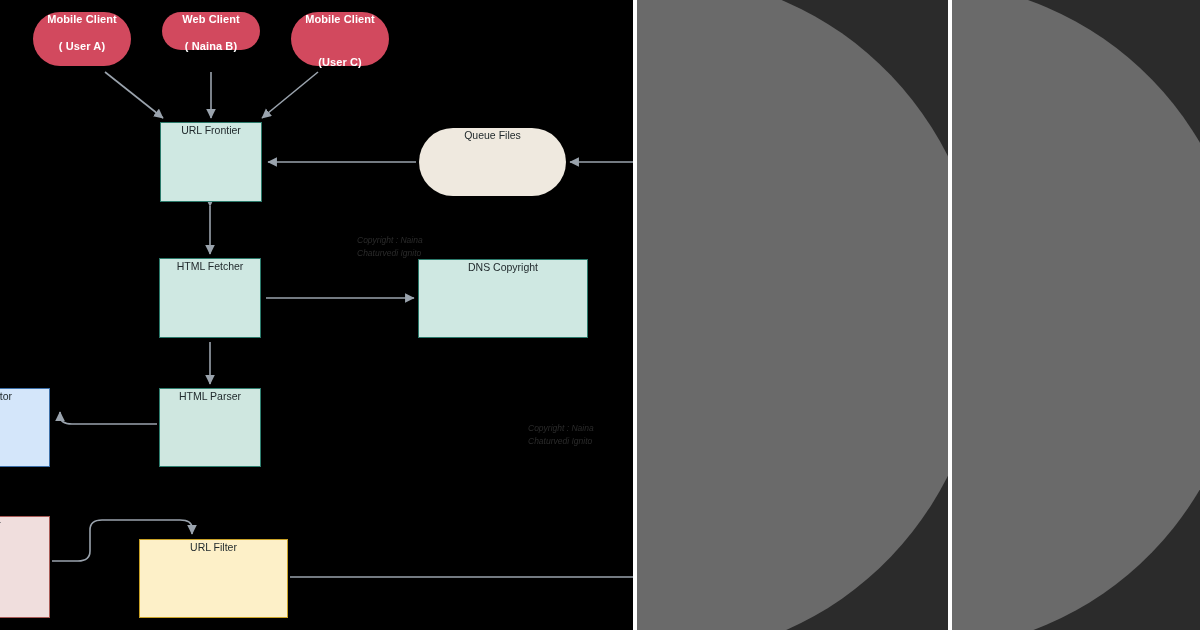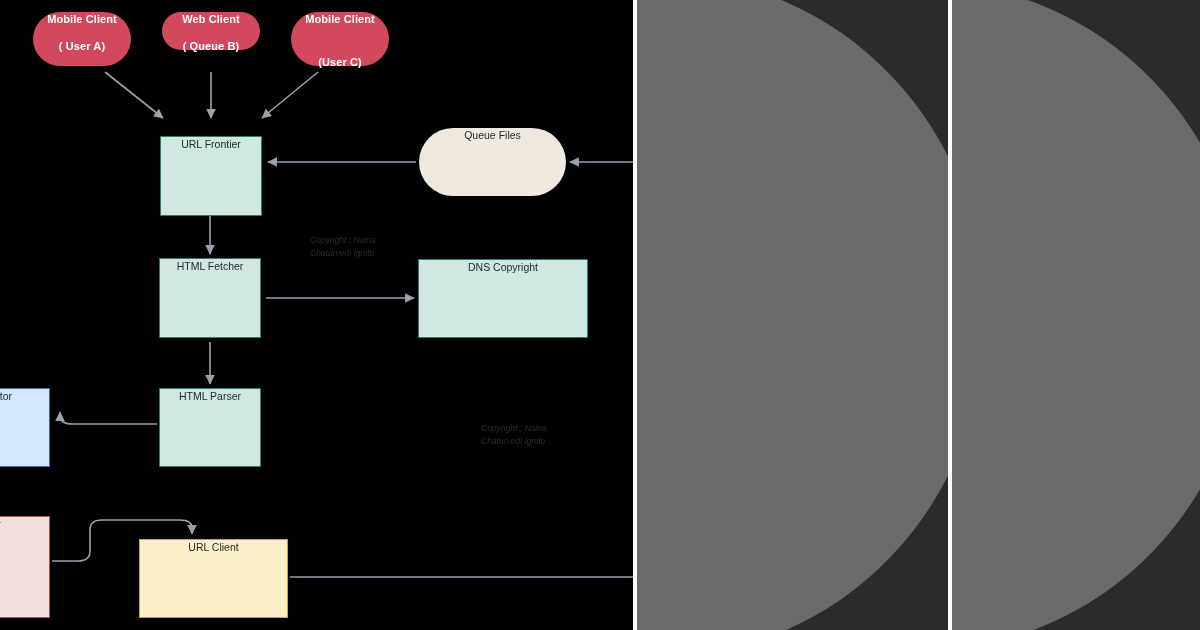--- a/index.html
+++ b/index.html
@@ -18,21 +18,21 @@
   .pill span{padding:0 6px;}
 
   .rect{border-style:solid;border-width:1.5px;font-size:10.5px;color:#222b2e;}
   .teal{background:#cfe8e2;border-color:#2b7a6b;}
   .teal2{background:#cfe7e0;border-color:#2f7f70;}
   .blue{background:#d4e6fa;border-color:#3b6fa8;}
   .pinkb{background:#f0dedd;border-color:#a85a55;}
   .yellow{background:#fdf0c8;border-color:#c9a227;}
   .cream{background:#efe9df;border-radius:999px;font-size:10.5px;color:#222b2e;border:0;}
 
-  .wm{position:absolute;font-style:italic;font-size:8.5px;color:#2b2b2b;line-height:1.55;}
+  .wm{position:absolute;font-style:italic;font-size:8.5px;color:#2b2b2b;line-height:1.55;margin-left:47px;}
 
   svg.links{position:absolute;left:0;top:0;width:633px;height:630px;overflow:visible;}
 
   
   .panel{position:absolute;top:0;height:630px;background:#2b2b2b;overflow:hidden;}
   #panel2{left:637px;width:311px;}
   #panel3{left:952px;width:248px;}
   .blob{position:absolute;background:#6a6a6a;border-radius:50%;}
   #blob2{left:-299px;top:-24px;width:648px;height:680px;}
   #blob3{left:-353px;top:-18px;width:648px;height:668px;}
@@ -84,31 +84,31 @@
       <span>Mobile Client</span>
     </div>
     <div class="node pill" style="left:33px;top:12px;width:98px;height:54px;pointer-events:none;background:transparent;align-items:flex-end;padding-bottom:12px;">
       <span>( User A)</span>
     </div>
 
     <div class="node pill" style="left:162px;top:12px;width:98px;height:38px;">
       <span>Web Client</span>
     </div>
     <div class="node pill" style="left:162px;top:12px;width:98px;height:54px;pointer-events:none;background:transparent;align-items:flex-end;padding-bottom:12px;">
-      <span>( Queue B)</span>
+      <span>( Naina B)</span>
     </div>
 
     <div class="node pill" style="left:291px;top:12px;width:98px;height:54px;">
       <span>Mobile Client</span>
     </div>
     <div class="node pill" style="left:291px;top:12px;width:98px;height:70px;pointer-events:none;background:transparent;align-items:flex-end;padding-bottom:12px;">
       <span>(User C)</span>
     </div>
 
-    <div class="node rect teal" style="left:160px;top:136px;width:102px;height:80px;">
+    <div class="node rect teal" style="left:160px;top:122px;width:102px;height:80px;">
       <span>URL Frontier</span>
     </div>
 
     <div class="node cream" style="left:419px;top:128px;width:147px;height:68px;">
       <span>Queue Files</span>
     </div>
 
     <div class="node rect teal" style="left:159px;top:258px;width:102px;height:80px;">
       <span>HTML Fetcher</span>
     </div>
@@ -123,21 +123,21 @@
 
     <div class="node rect blue" style="left:-52px;top:388px;width:102px;height:79px;justify-content:center;">
       <span>tector</span>
     </div>
 
     <div class="node rect pinkb" style="left:-52px;top:516px;width:102px;height:102px;justify-content:center;">
       <span>r</span>
     </div>
 
     <div class="node rect yellow" style="left:139px;top:539px;width:149px;height:79px;">
-      <span>URL Client</span>
+      <span>URL Filter</span>
     </div>
 
     <div class="wm" style="left:310px;top:234px;width:86px;">Copyright : Naina Chaturvedi Ignito</div>
     <div class="wm" style="left:481px;top:422px;width:86px;">Copyright : Naina Chaturvedi Ignito</div>
   </div>
 
   <div class="gap" id="gap1"></div>
 
   <div class="panel" id="panel2">
     <div class="blob" id="blob2"></div>

